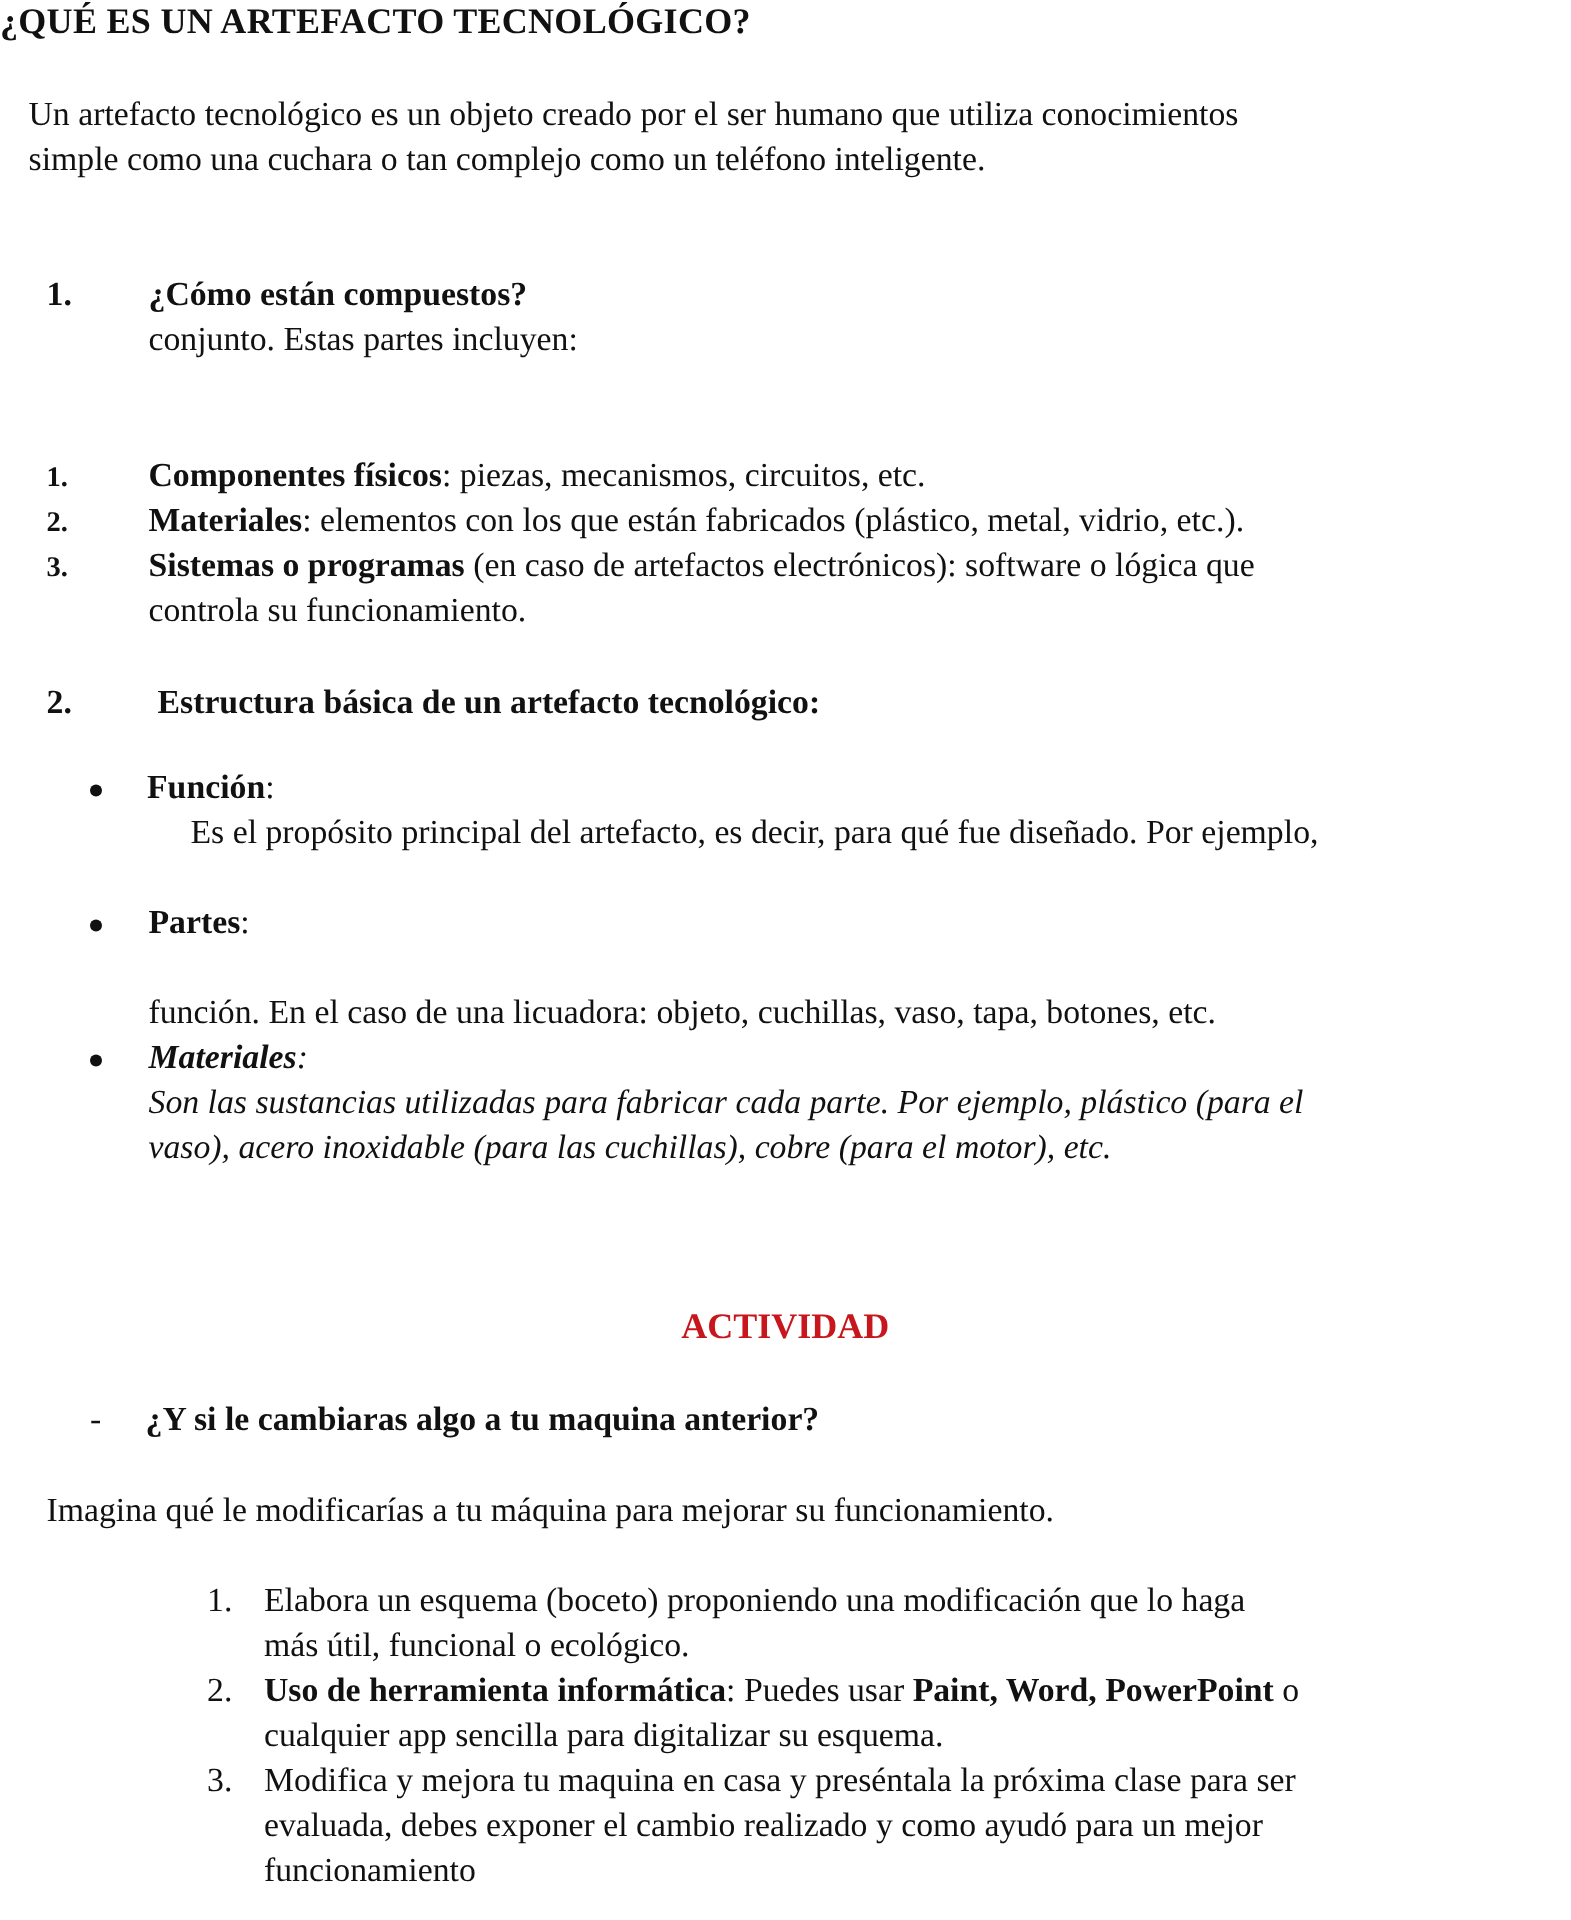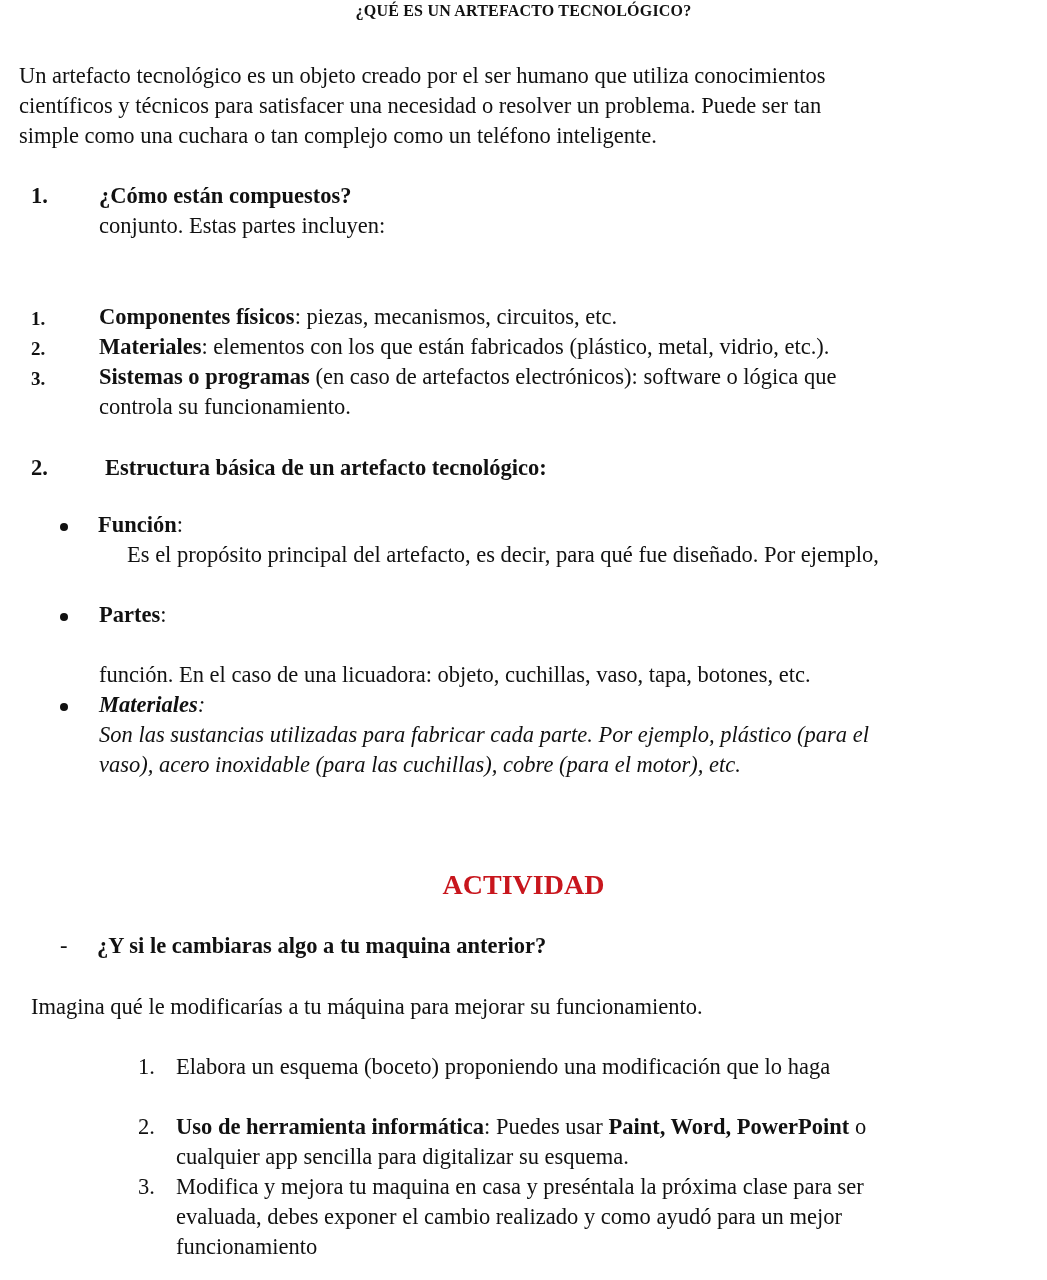--- a/index.html
+++ b/index.html
@@ -3,42 +3,41 @@
 <meta charset="utf-8">
 <style>
   html, body { margin: 0; padding: 0; background: #ffffff; }
   body {
     width: 1047px; height: 1280px; overflow: hidden; position: relative;
     font-family: "Liberation Serif", "DejaVu Serif", serif;
     color: #111111;
   }
   .abs { position: absolute; }
   .title {
-    left: 0; width: 1047px; top: 2px; text-align: center;
-    font-weight: bold; font-size: 16px; letter-spacing: 0.2px;
+    left: 0; width: 1047px; top: 2px; 
+    font-weight: bold; font-size: 24px; letter-spacing: 0.2px;
   }
   .p { font-size: 22.5px; line-height: 30px; white-space: nowrap; }
   .b { font-weight: bold; }
   .num { position: absolute; font-weight: bold; }
   .num-small { position: absolute; font-weight: bold; font-size: 19px; }
   .num-reg { position: absolute; }
   .bullet {
     position: absolute; width: 8px; height: 8px; border-radius: 50%;
     background: #111;
   }
   .red { color: #c8161d; }
 </style>
 </head>
 <body>
 
 <div class="abs title">¿QUÉ ES UN ARTEFACTO TECNOLÓGICO?</div>
 
 <div class="abs p" style="left:19px; top:61px;">
   <div>Un artefacto tecnológico es un objeto creado por el ser humano que utiliza conocimientos</div>
-  <div>científicos y técnicos para satisfacer una necesidad o resolver un problema. Puede ser tan</div>
   <div>simple como una cuchara o tan complejo como un teléfono inteligente.</div>
 </div>
 
 <div class="abs p" style="left:0; top:181px; width:1047px; height:30px;">
   <span class="num" style="left:31px;">1.</span>
   <span class="b" style="position:absolute; left:99px;">¿Cómo están compuestos?</span>
 </div>
 <div class="abs p" style="left:99px; top:211px;">
   <div>conjunto. Estas partes incluyen:</div>
 </div>
@@ -80,32 +79,33 @@
   <span style="position:absolute; left:99px; top:60px;">función. En el caso de una licuadora: objeto, cuchillas, vaso, tapa, botones, etc.</span>
 </div>
 
 <div class="abs p" style="left:0; top:690px; width:1024px; height:90px;font-style:italic;">
   <span class="bullet" style="left:60px; top:13px;"></span>
   <span style="position:absolute; left:99px;"><span class="b">Materiales</span><span>:</span></span>
   <span style="position:absolute; left:99px; top:30px;">Son las sustancias utilizadas para fabricar cada parte. Por ejemplo, plástico (para el</span>
   <span style="position:absolute; left:99px; top:60px;">vaso), acero inoxidable (para las cuchillas), cobre (para el motor), etc.</span>
 </div>
 
-<div class="abs p b red" style="left:0; width:1047px; top:870px; text-align:center; font-size:28px;">ACTIVIDAD</div>
+<div class="abs p b red" style="left:0; width:1047px; top:870px; text-align:center; font-size:24px;">ACTIVIDAD</div>
 
 <div class="abs p" style="left:0; top:931px; width:1047px; height:30px;">
   <span style="position:absolute; left:60px;">-</span>
   <span class="b" style="position:absolute; left:97px;">¿Y si le cambiaras algo a tu maquina anterior?</span>
 </div>
 
 <div class="abs p" style="left:31px; top:992px;">Imagina qué le modificarías a tu máquina para mejorar su funcionamiento.</div>
 
 <div class="abs p" style="left:0; top:1052px; width:1047px; height:60px;">
   <span class="num-reg" style="left:138px;">1.</span>
   <span style="position:absolute; left:176px;">Elabora un esquema (boceto) proponiendo una modificación que lo haga</span>
+  <span style="position:absolute; left:176px; top:30px;">más útil, funcional o ecológico.</span>
 </div>
 
 <div class="abs p" style="left:0; top:1112px; width:1047px; height:60px;">
   <span class="num-reg" style="left:138px;">2.</span>
   <span style="position:absolute; left:176px;">
     <span class="b">Uso de herramienta informática</span><span>: Puedes usar </span><span class="b">Paint, Word, PowerPoint</span><span> o</span>
   </span>
   <span style="position:absolute; left:176px; top:30px;">cualquier app sencilla para digitalizar su esquema.</span>
 </div>
 

